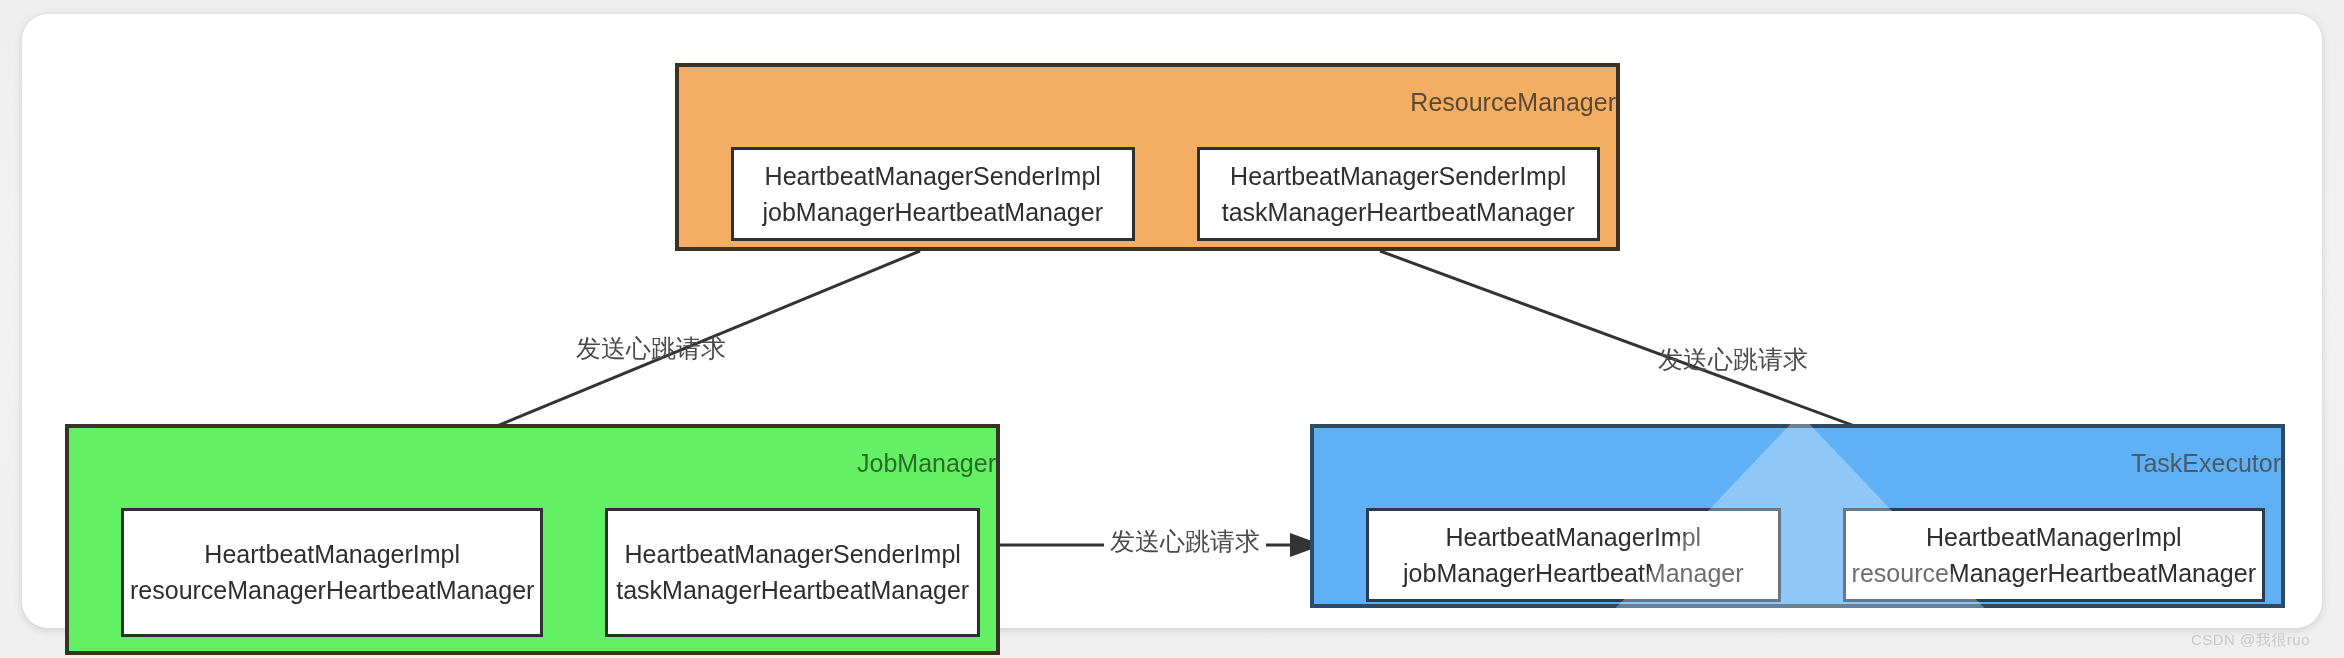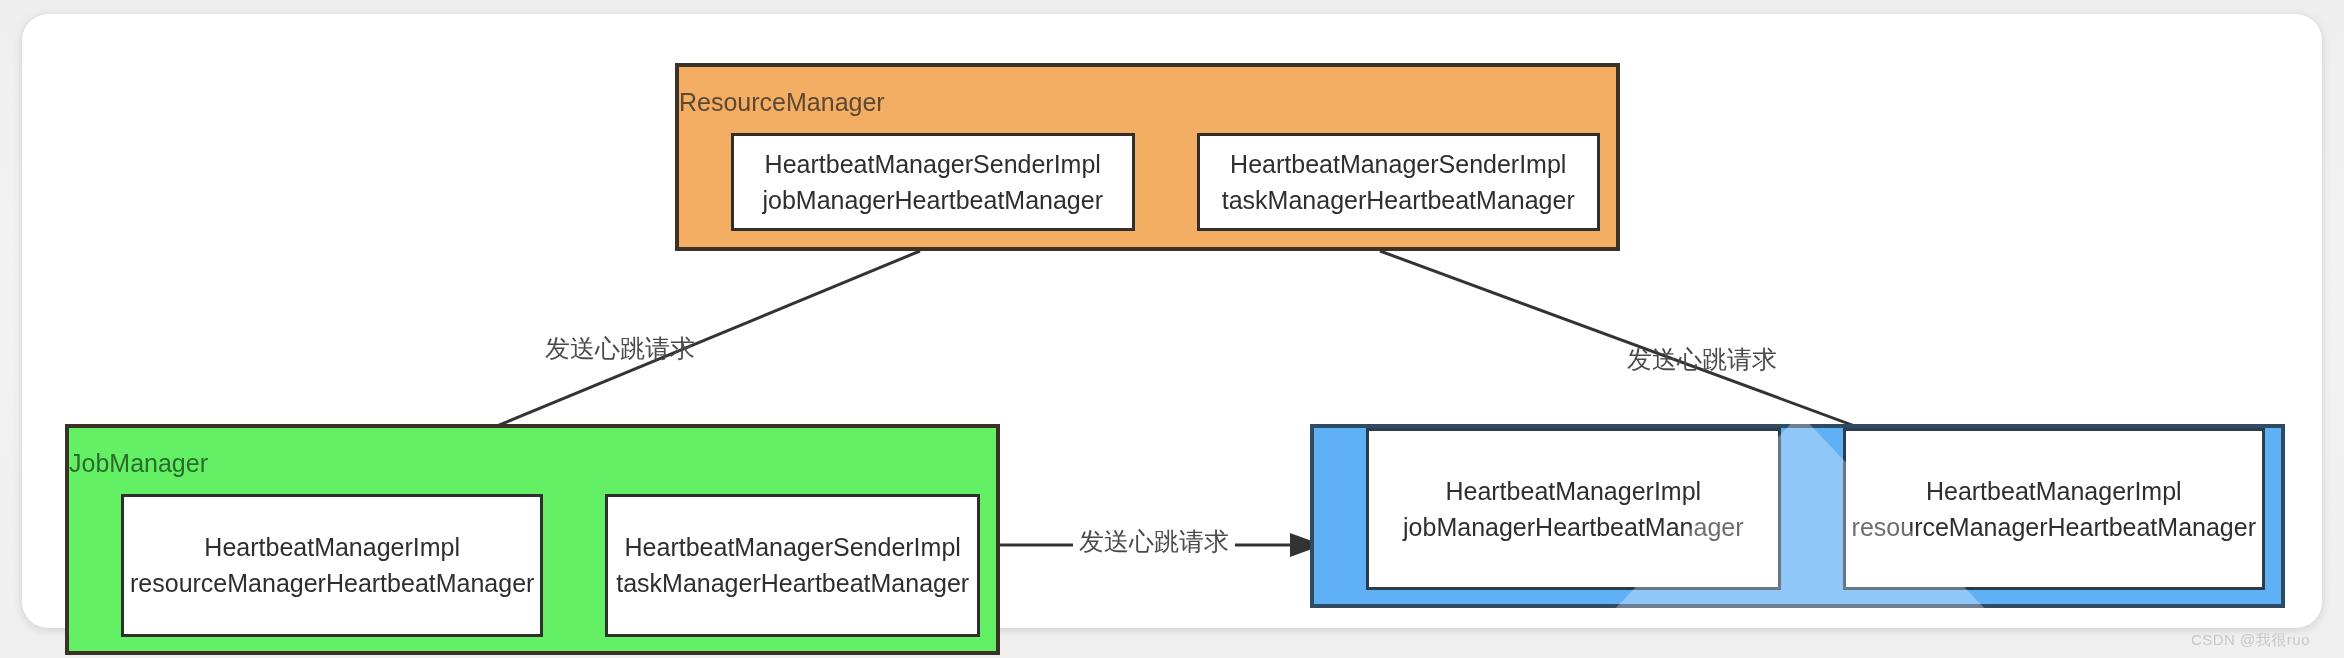--- a/index.html
+++ b/index.html
@@ -42,25 +42,25 @@
   .group {
     position: absolute;
     box-sizing: border-box;
     border: 4px solid #3a3226;
     display: flex;
     flex-direction: column;
     align-items: stretch;
   }
 
   .group-title {
-    text-align: left;
+    text-align: right;
     font-size: 25px;
     line-height: 1.1;
     padding-top: 22px;
-    padding-bottom: 16px;
+    padding-bottom: 30px;
     color: #4a4a4a;
     white-space: nowrap;
     border-radius: 18px;
   }
 
   .group-body {
     display: flex;
     flex-direction: row;
     gap: 26px;
     padding: 0 16px 14px 16px;
@@ -116,20 +116,21 @@
   #group-taskexecutor .group-title { color: #4a5a66; }
   #group-taskexecutor .leaf { border-color: #2b3d4d; }
 
   
   .edge-label {
     position: absolute;
     font-size: 25px;
     color: #4a4a4a;
     white-space: nowrap;
     background: transparent;
+    margin-left: 31px;
   }
   #edge-label-rm-jm   { left: 545px;  top: 332px; }
   #edge-label-rm-te   { left: 1627px; top: 343px; }
   #edge-label-jm-te   { left: 1073px; top: 525px; background: #ffffff; padding: 0 6px; }
 
   
   .wm-beam {
     position: absolute;
     left: 1560px;
     top: 424px;
@@ -216,20 +217,21 @@
         <span>resourceManagerHeartbeatManager</span>
       </div>
       <div class="leaf">
         <span>HeartbeatManagerSenderImpl</span>
         <span>taskManagerHeartbeatManager</span>
       </div>
     </div>
   </div>
 
   <div class="group" id="group-taskexecutor">
+    <div class="group-title">TaskExecutor</div>
     <div class="group-body">
       <div class="leaf">
         <span>HeartbeatManagerImpl</span>
         <span>jobManagerHeartbeatManager</span>
       </div>
       <div class="leaf">
         <span>HeartbeatManagerImpl</span>
         <span>resourceManagerHeartbeatManager</span>
       </div>
     </div>

